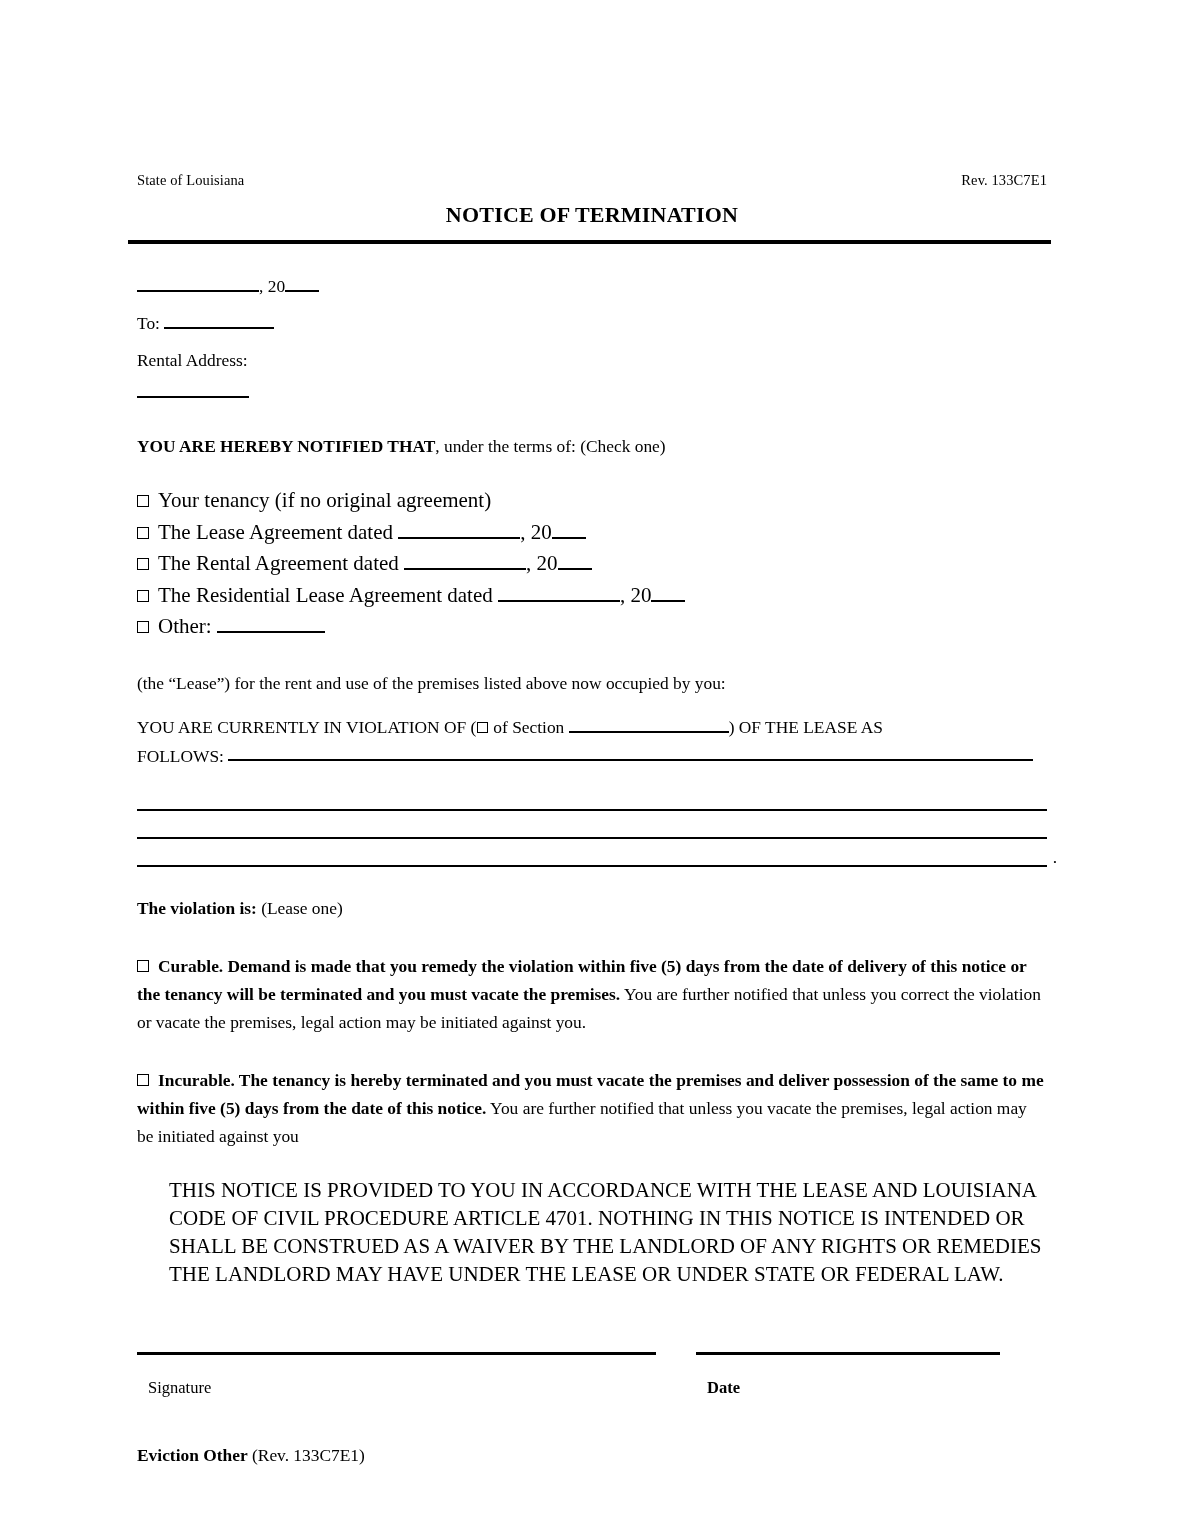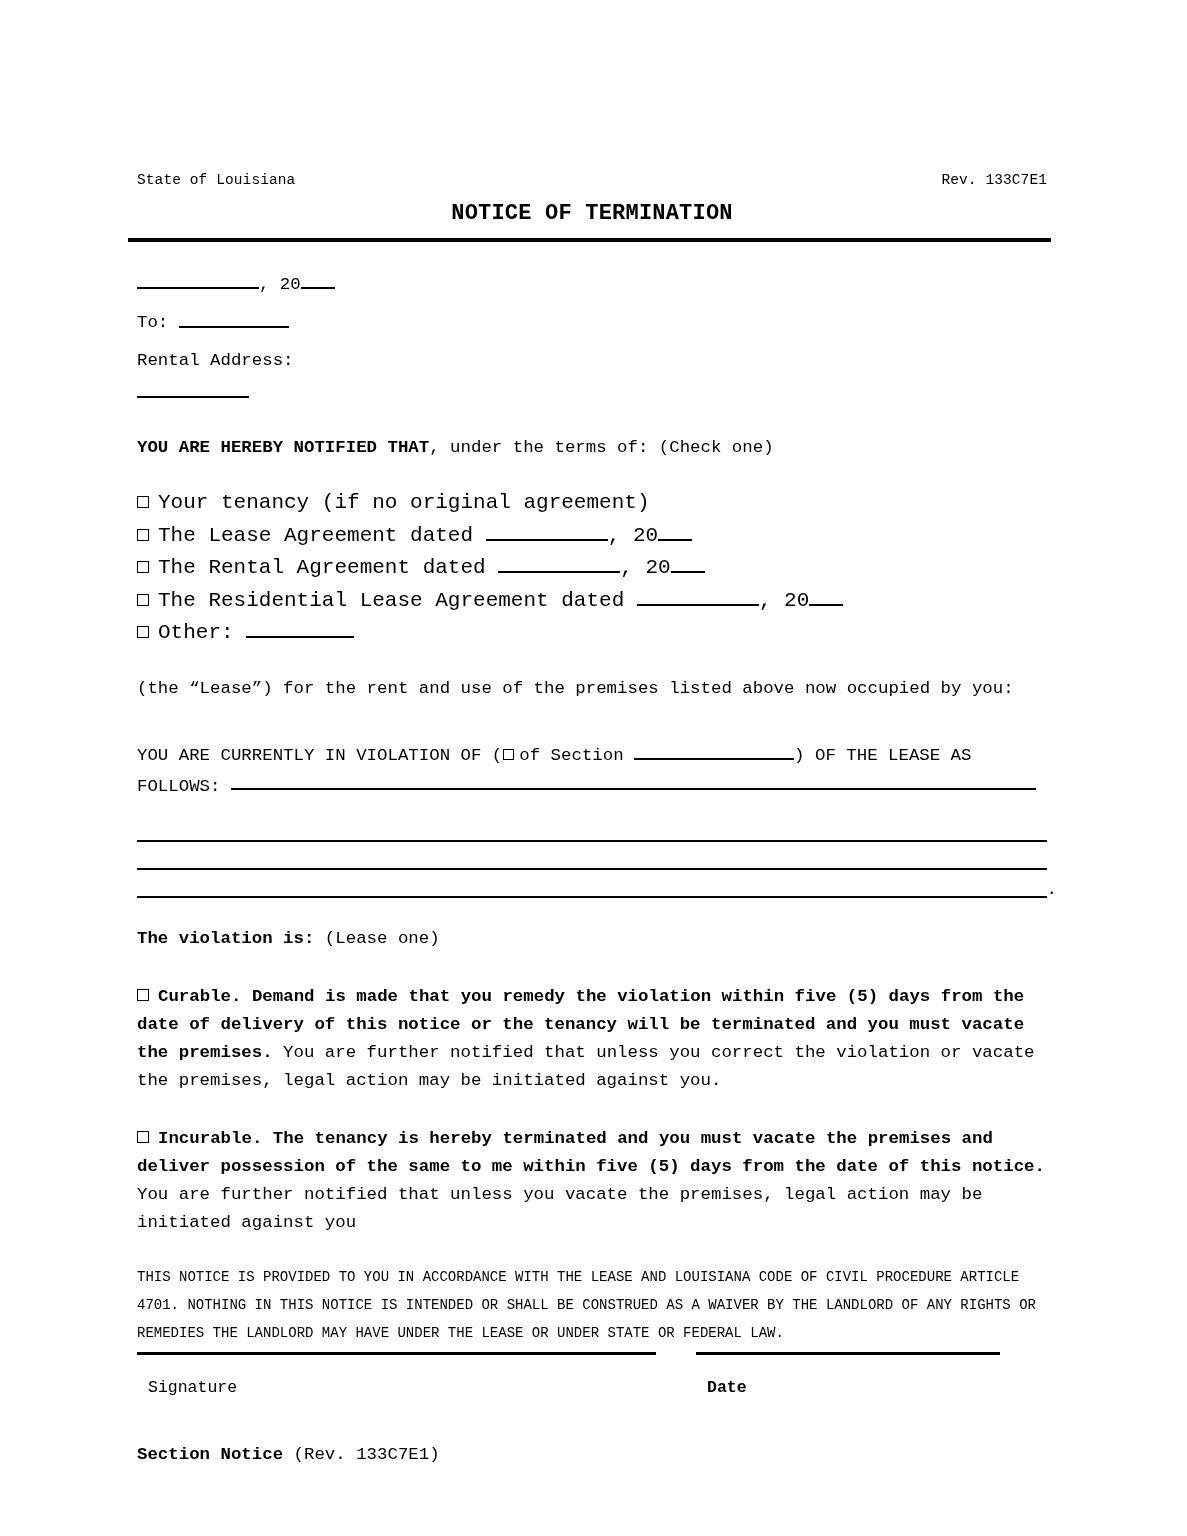--- a/index.html
+++ b/index.html
@@ -6,21 +6,21 @@
   html, body {
     margin: 0;
     padding: 0;
     background: #ffffff;
   }
   .page {
     position: relative;
     width: 1187px;
     height: 1536px;
     background: #ffffff;
-    font-family: Liberation Mono, monospace;
+    font-family: Liberation Serif, serif;
     color: #000000;
     box-sizing: border-box;
     overflow: hidden;
   }
   .sheet {
     position: absolute;
     left: 137px;
     top: 172px;
     width: 910px;
   }
@@ -111,21 +111,21 @@
   .follows-line {
     display: inline-block;
     border-bottom: 2px solid #000;
     width: 805px;
     vertical-align: 1px;
     height: 1em;
   }
 
   
   .para { font-size: 17.4px; line-height: 28px; margin-top: 30px; }
-  .para-tight { font-size: 14px; line-height: 28px; margin-top: 26px; }
+  .para-tight { font-size: 21px; line-height: 28px; margin-top: 26px; margin-left: 32px; }
 
   
   .sig-wrap {
     position: absolute;
     left: 137px;
     top: 1352px;
     width: 910px;
     display: flex;
   }
   .sig-col { }
@@ -199,21 +199,21 @@
 
       <div class="cb-line">
         <span class="cbox"></span><span>Other:</span>
         <span class="fill f-other"></span>
       </div>
 
     </div>
 
     <div class="body-txt" style="margin-top:27px;">(the “Lease”) for the rent and use of the premises listed above now occupied by you:</div>
 
-    <div class="body-txt" style="margin-top:38px;">
+    <div class="body-txt" style="margin-top:16px;">
       <span>YOU ARE CURRENTLY IN VIOLATION OF (</span><span class="cbox-inline"></span><span>of Section</span>
       <span class="fill f-sec"></span><span>) OF THE LEASE AS</span>
     </div>
 
     <div class="body-txt" style="margin-top:1px;">
       <span>FOLLOWS:</span>
       <span class="follows-line"></span>
     </div>
 
     <div class="ln-row" style="margin-top:13px;"></div>
@@ -246,16 +246,16 @@
       <div class="sig-line"></div>
       <div class="sig-label">Signature</div>
     </div>
     <div class="sig-col b">
       <div class="sig-line"></div>
       <div class="sig-label">Date</div>
     </div>
   </div>
 
   <div class="footer">
-    <span class="b">Section Notice</span>
+    <span class="b">Eviction Other</span>
     <span>(Rev. 133C7E1)</span>
   </div>
 </div>
 
 </body></html>

